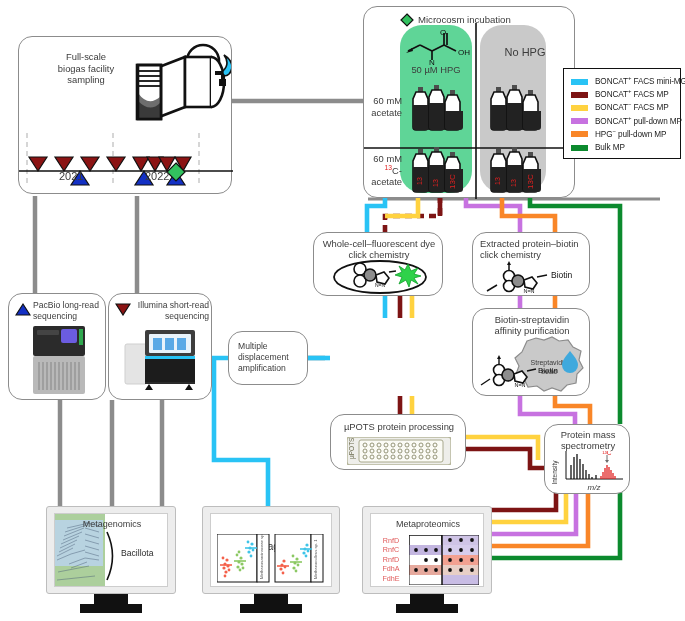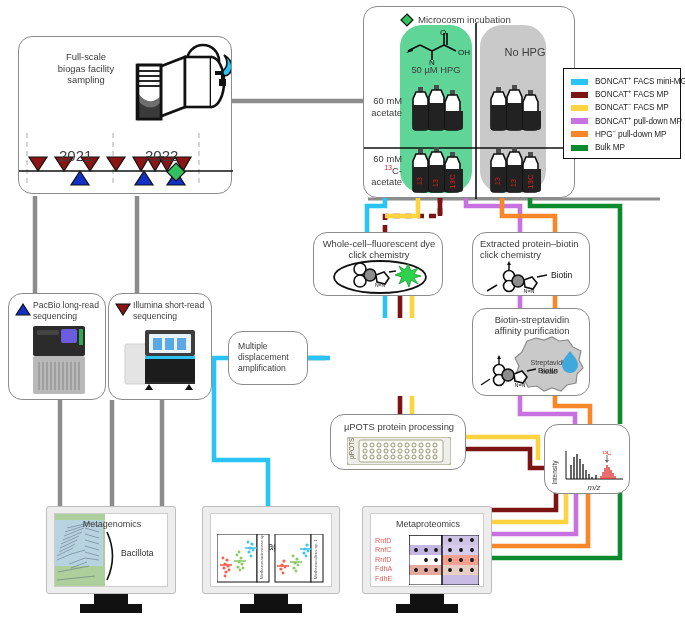--- a/index.html
+++ b/index.html
@@ -10,21 +10,21 @@
   .panel{position:absolute;border:1.6px solid #8c8c8c;border-radius:14px;background:#fff;box-sizing:border-box;z-index:6;}
   .ttl{text-align:center;font-size:9.4px;color:#3c3c3c;line-height:11.5px;}
   .ttl-l{text-align:left;}
   svg{display:block;}
   .lgbox{position:absolute;border:1.6px solid #111;background:#fff;box-sizing:border-box;z-index:20;}
   .lgrow{display:flex;align-items:center;height:13.2px;}
   .lgsw{width:17px;height:6px;margin-left:7px;margin-right:7px;flex:0 0 auto;}
   .lgtx{font-size:8.2px;color:#1c1c1c;white-space:nowrap;letter-spacing:-0.1px;}
   sup{font-size:0.72em;vertical-align:super;line-height:0;}
   .mon{position:absolute;z-index:7;}
-  .yrlab{position:absolute;font-size:15px;color:#3c3c3c;}
+  .yrlab{position:absolute;font-size:11px;color:#3c3c3c;margin-top:23px;}
   .small{font-size:8.6px;}
   .wire{position:absolute;z-index:3;}
 </style>
 </head>
 <body>
 
 <div id="stage">
 
   <svg class="wire" style="left:0;top:0;width:685px;height:621px;">
     <g stroke="#8c8c8c" stroke-width="4.5" fill="none">
@@ -294,21 +294,21 @@
           <path d="M46 38 V66"></path>
           <path d="M50 38 V66"></path>
       </g>
     </svg>
   </div>
 
   <div class="panel" style="left:108px;top:293px;width:104px;height:107px;">
     <svg class="abs" style="left:6px;top:8px;width:16px;height:14px;">
         <path d="M1 2 h14 l-7 11 z" fill="#8b1414" stroke="#111" stroke-width="1.2"></path>
       </svg>
-    <div class="abs ttl ttl-l small" style="left:24px;top:6px;width:76px;line-height:10.5px;">
+    <div class="abs ttl ttl-l small" style="left:24px;top:6px;width:76px;line-height:10.5px;text-align:right;">
       <div>Illumina short-read</div>
       <div>sequencing</div>
     </div>
     <svg class="abs" style="left:14px;top:32px;width:78px;height:68px;" viewBox="0 0 78 68">
       <rect x="2" y="18" width="22" height="40" rx="2" fill="#e4e4e4" stroke="#cfcfcf"></rect>
       <rect x="22" y="4" width="50" height="26" rx="2" fill="#3d3d3d"></rect>
       <rect x="26" y="8" width="42" height="19" rx="1" fill="#e9f3fb"></rect>
       <g fill="#5aa9e6">
         <rect x="30" y="12" width="9" height="12"></rect>
           <rect x="42" y="12" width="9" height="12"></rect>
@@ -435,20 +435,24 @@
           <circle cx="60" cy="20" r="2"></circle>
           <circle cx="67" cy="20" r="2"></circle>
           <circle cx="74" cy="20" r="2"></circle>
           <circle cx="81" cy="20" r="2"></circle>
           <circle cx="88" cy="20" r="2"></circle>
       </g>
     </svg>
   </div>
 
   <div class="panel" style="left:544px;top:424px;width:86px;height:70px;">
+    <div class="abs ttl" style="left:0;top:5px;width:86px;line-height:10.5px;">
+      <div>Protein mass</div>
+      <div>spectrometry</div>
+    </div>
     <div class="abs" style="left:-10px;top:44px;width:38px;font-size:6.5px;transform:rotate(-90deg);text-align:center;">Intensity</div>
     <svg class="abs" style="left:18px;top:26px;width:62px;height:32px;" viewBox="0 0 62 32">
       <path d="M3 0 V28 H60" stroke="#111" stroke-width="1" fill="none"></path>
       <g stroke="#111" stroke-width="1.3">
         <path d="M8 28 V14"></path>
           <path d="M11 28 V6"></path>
           <path d="M14 28 V3"></path>
           <path d="M17 28 V8"></path>
         <path d="M20 28 V13"></path>
           <path d="M23 28 V19"></path>
@@ -583,21 +587,21 @@
       </svg>
     </div>
     <div class="abs" style="left:52px;top:88px;width:34px;height:10px;background:#111;"></div>
     <div class="abs" style="left:38px;top:98px;width:62px;height:9px;background:#111;"></div>
   </div>
 
   <div class="mon" style="left:362px;top:506px;width:130px;height:110px;">
     <div class="abs" style="left:0;top:0;width:130px;height:88px;background:#ededed;border:1.6px solid #bdbdbd;border-radius:3px;box-sizing:border-box;"></div>
     <div class="abs" style="left:8px;top:7px;width:114px;height:74px;background:#fff;border:1px solid #cdcdcd;box-sizing:border-box;overflow:hidden;">
       <div class="abs ttl" style="left:0;top:5px;width:114px;font-size:9px;">Metaproteomics</div>
-      <div id="gene-labels" class="abs" style="left:4px;top:22px;width:32px;text-align:left;font-size:7.2px;color:#e05a5a;line-height:9.4px;">
+      <div id="gene-labels" class="abs" style="left:4px;top:22px;width:32px;text-align:center;font-size:7.2px;color:#e05a5a;line-height:9.4px;">
           <div>RnfD</div>
           <div>RnfC</div>
           <div>RnfD</div>
           <div>FdhA</div>
           <div>FdhE</div>
         </div>
       <svg style="position:absolute;left:38px;top:21px;width:70px;height:50px;" viewBox="0 0 70 50">
         <rect x="0" y="0" width="33" height="50" fill="#fff" stroke="#111" stroke-width="1"></rect>
         <rect x="33" y="0" width="37" height="50" fill="#fff" stroke="#111" stroke-width="1"></rect>
         <g>

